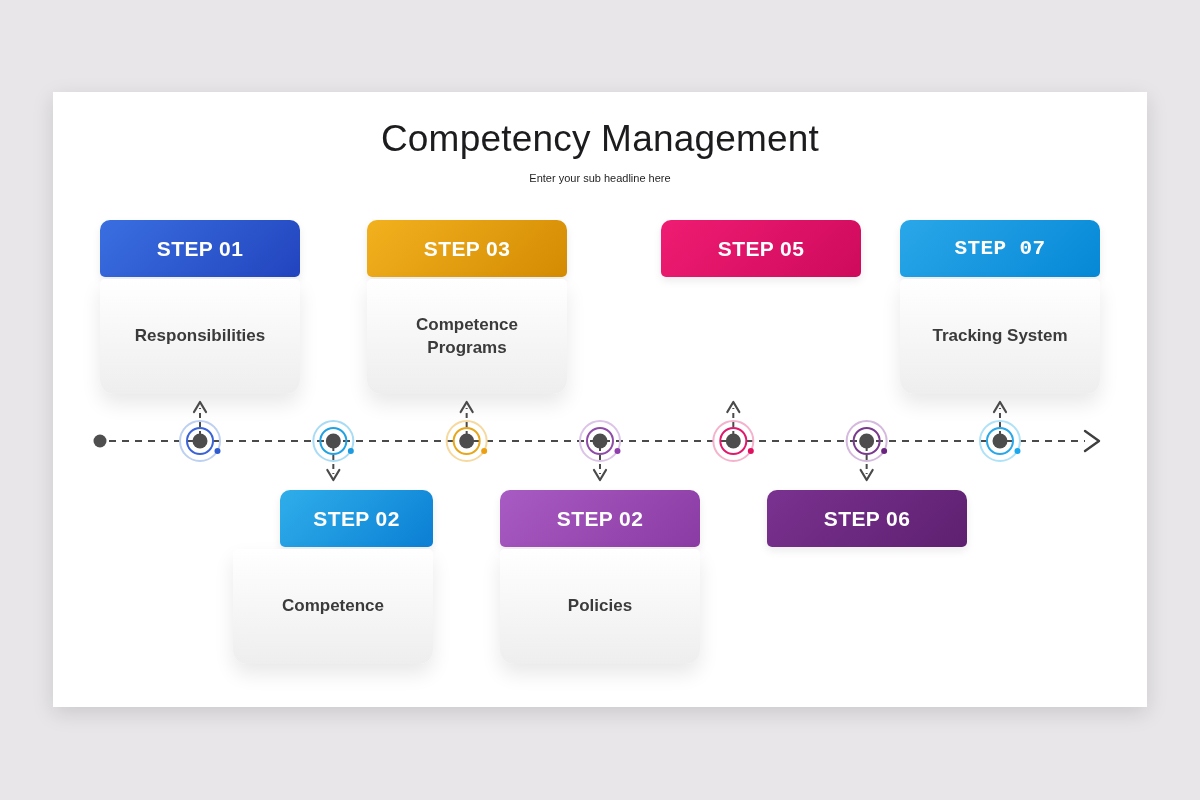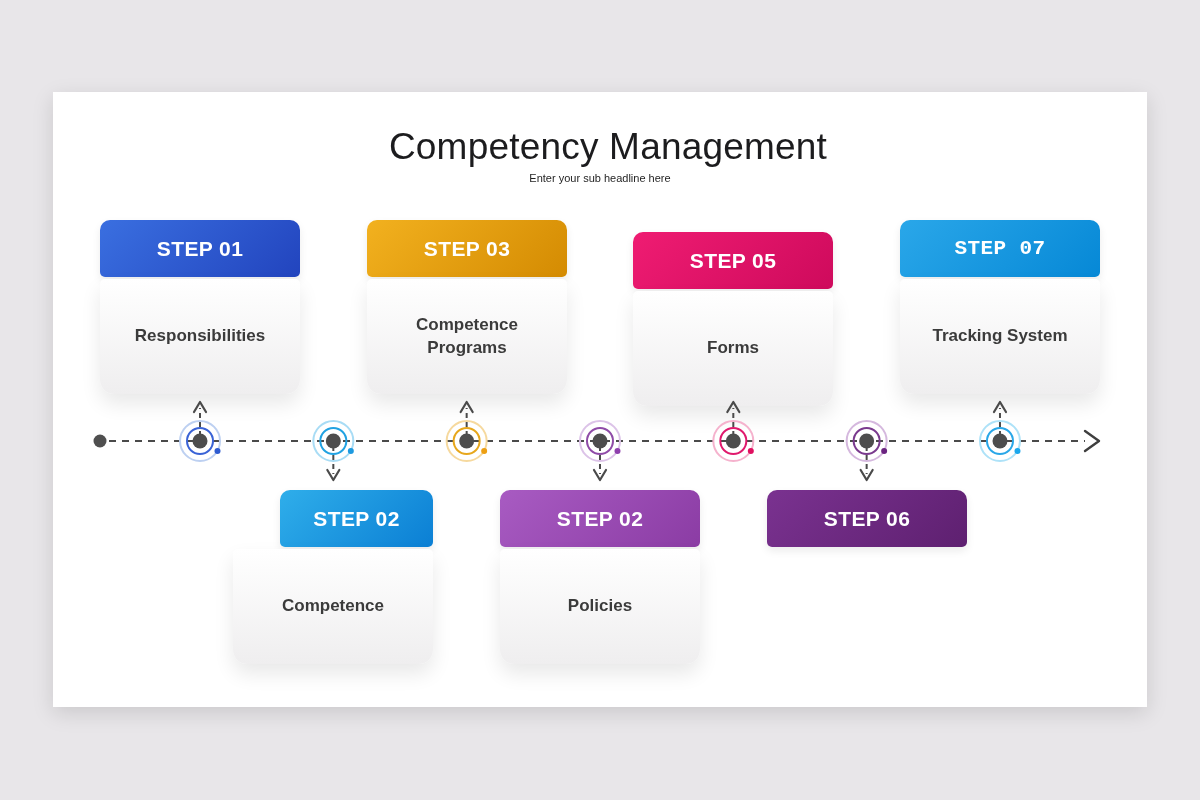--- a/index.html
+++ b/index.html
@@ -10,21 +10,21 @@
     position:relative;
   }
   .slide{
     position:absolute;left:53px;top:92px;width:1094px;height:615px;
     background:#ffffff;
     box-shadow:0 6px 20px rgba(0,0,0,0.13);
   }
   .title{
     position:absolute;top:26px;left:0;width:100%;
     text-align:center;font-size:37px;font-weight:400;color:#1c1c1e;
-    letter-spacing:0.2px;margin:8px;
+    letter-spacing:0.2px;margin:0;
   }
   .subtitle{
     position:absolute;top:80px;left:0;width:100%;
     text-align:center;font-size:11px;font-weight:400;color:#1f1f1f;margin:0;
   }
   .card{
     position:absolute;width:200px;height:174px;
     display:flex;flex-direction:column;
   }
   .card-header{
@@ -43,21 +43,21 @@
     display:flex;align-items:center;justify-content:center;
     box-shadow:0 10px 20px rgba(0,0,0,0.09);
     padding:0 18px;box-sizing:border-box;
   }
   .card-body span{
     color:#3b3b3b;font-size:17px;font-weight:bold;text-align:center;line-height:1.3;
   }
   
   .c0{left:47px; top:128px;}
   .c2{left:314px;top:128px;}
-  .c4{left:580px;top:128px;margin-top:12px;}
+  .c4{left:608px;top:128px;}
   .c6{left:847px;top:128px;}
   .c1{left:180px;top:398px;}
   .c3{left:447px;top:398px;}
   .c5{left:714px;top:398px;}
   #timeline{position:absolute;left:0;top:300px;width:1094px;height:100px;}
 </style>
 </head>
 <body>
 
 <div class="slide">
@@ -96,23 +96,20 @@
       <span>STEP 02</span>
     </div>
     <div class="card-body">
       <span>Policies</span>
     </div>
   </div>
 
   <div class="card c4">
     <div class="card-header" style="background: linear-gradient(135deg, rgb(239, 28, 114), rgb(206, 10, 92));">
       <span>STEP 05</span>
-    </div>
-    <div class="card-body">
-      <span>Forms</span>
     </div>
   </div>
 
   <div class="card c5">
     <div class="card-header" style="background: linear-gradient(135deg, rgb(122, 50, 144), rgb(94, 32, 112));">
       <span>STEP 06</span>
     </div>
   </div>
 
   <div class="card c6">

